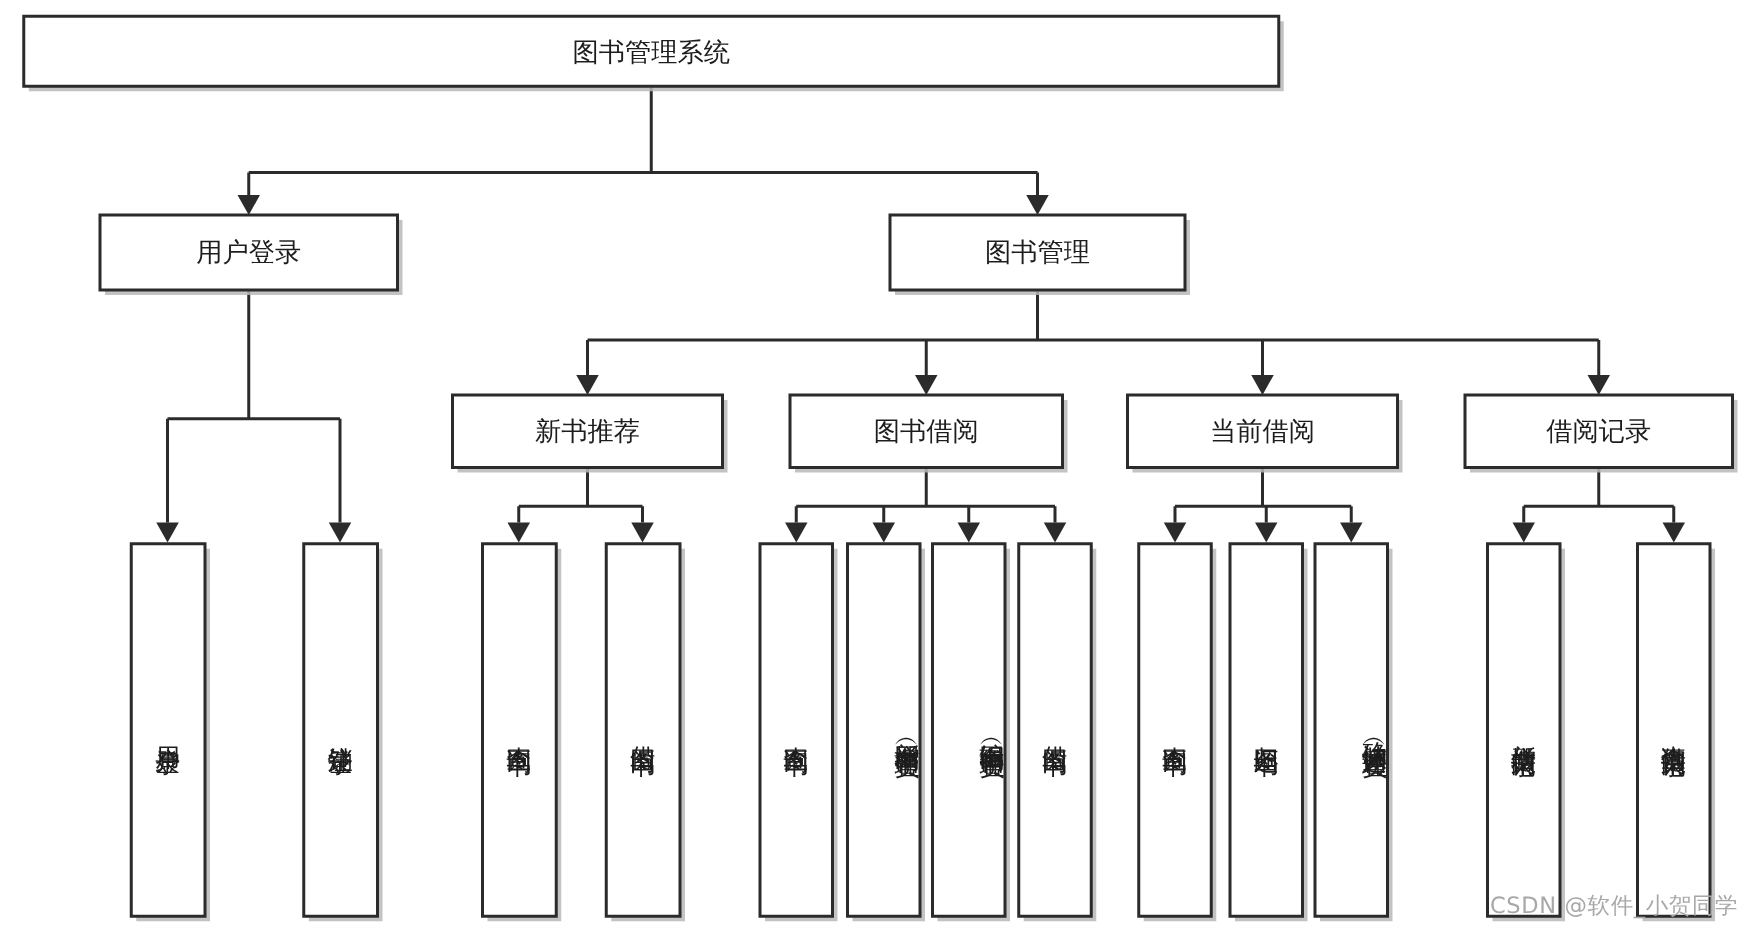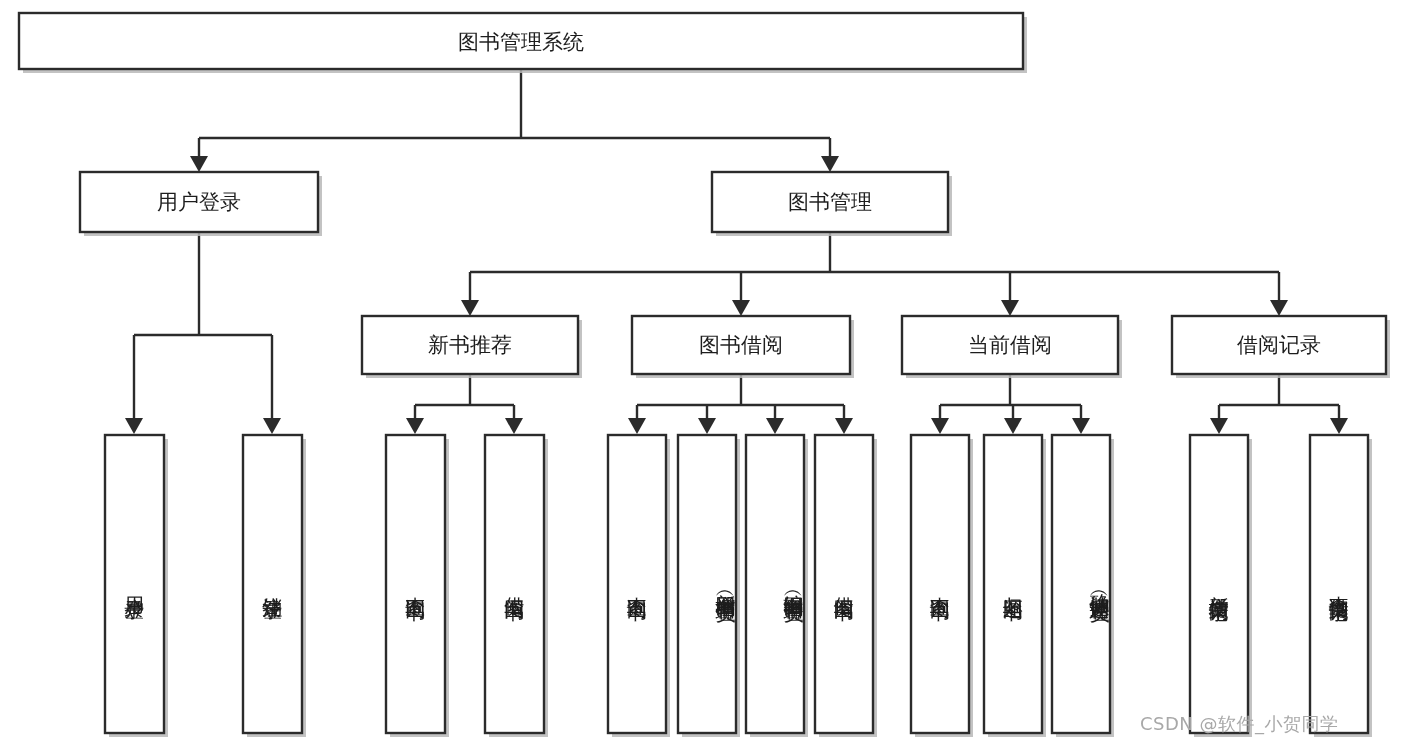--- a/index.html
+++ b/index.html
@@ -272,15 +272,15 @@
   <div class="leaf-label" style="left:608px; top:435px; width:58px; height:298px;">查询图书</div>
   <div class="leaf-label" style="left:678px; top:437px; width:58px; height:296px; align-items:flex-start;">新增图书（管理员）</div>
   <div class="leaf-label" style="left:746px; top:437px; width:58px; height:296px; align-items:flex-start;">编辑图书（管理员）</div>
   <div class="leaf-label" style="left:815px; top:435px; width:58px; height:298px;">借阅图书</div>
   <div class="leaf-label" style="left:911px; top:435px; width:58px; height:298px;">查询图书</div>
   <div class="leaf-label" style="left:984px; top:435px; width:58px; height:298px;">归还图书</div>
   <div class="leaf-label" style="left:1052px; top:437px; width:58px; height:296px; align-items:flex-start;">确认归还（管理员）</div>
   <div class="leaf-label" style="left:1190px; top:435px; width:58px; height:298px;">新增借阅记录</div>
   <div class="leaf-label" style="left:1310px; top:435px; width:58px; height:298px;">查询借阅记录</div>
 
-  <div class="watermark" style="left:1140px; top:712px;">CSDN @软件_小贺同学</div>
+  <div class="watermark" style="left:1192px; top:712px;">CSDN @软件_小贺同学</div>
 
 </div>
 
 </body></html>

